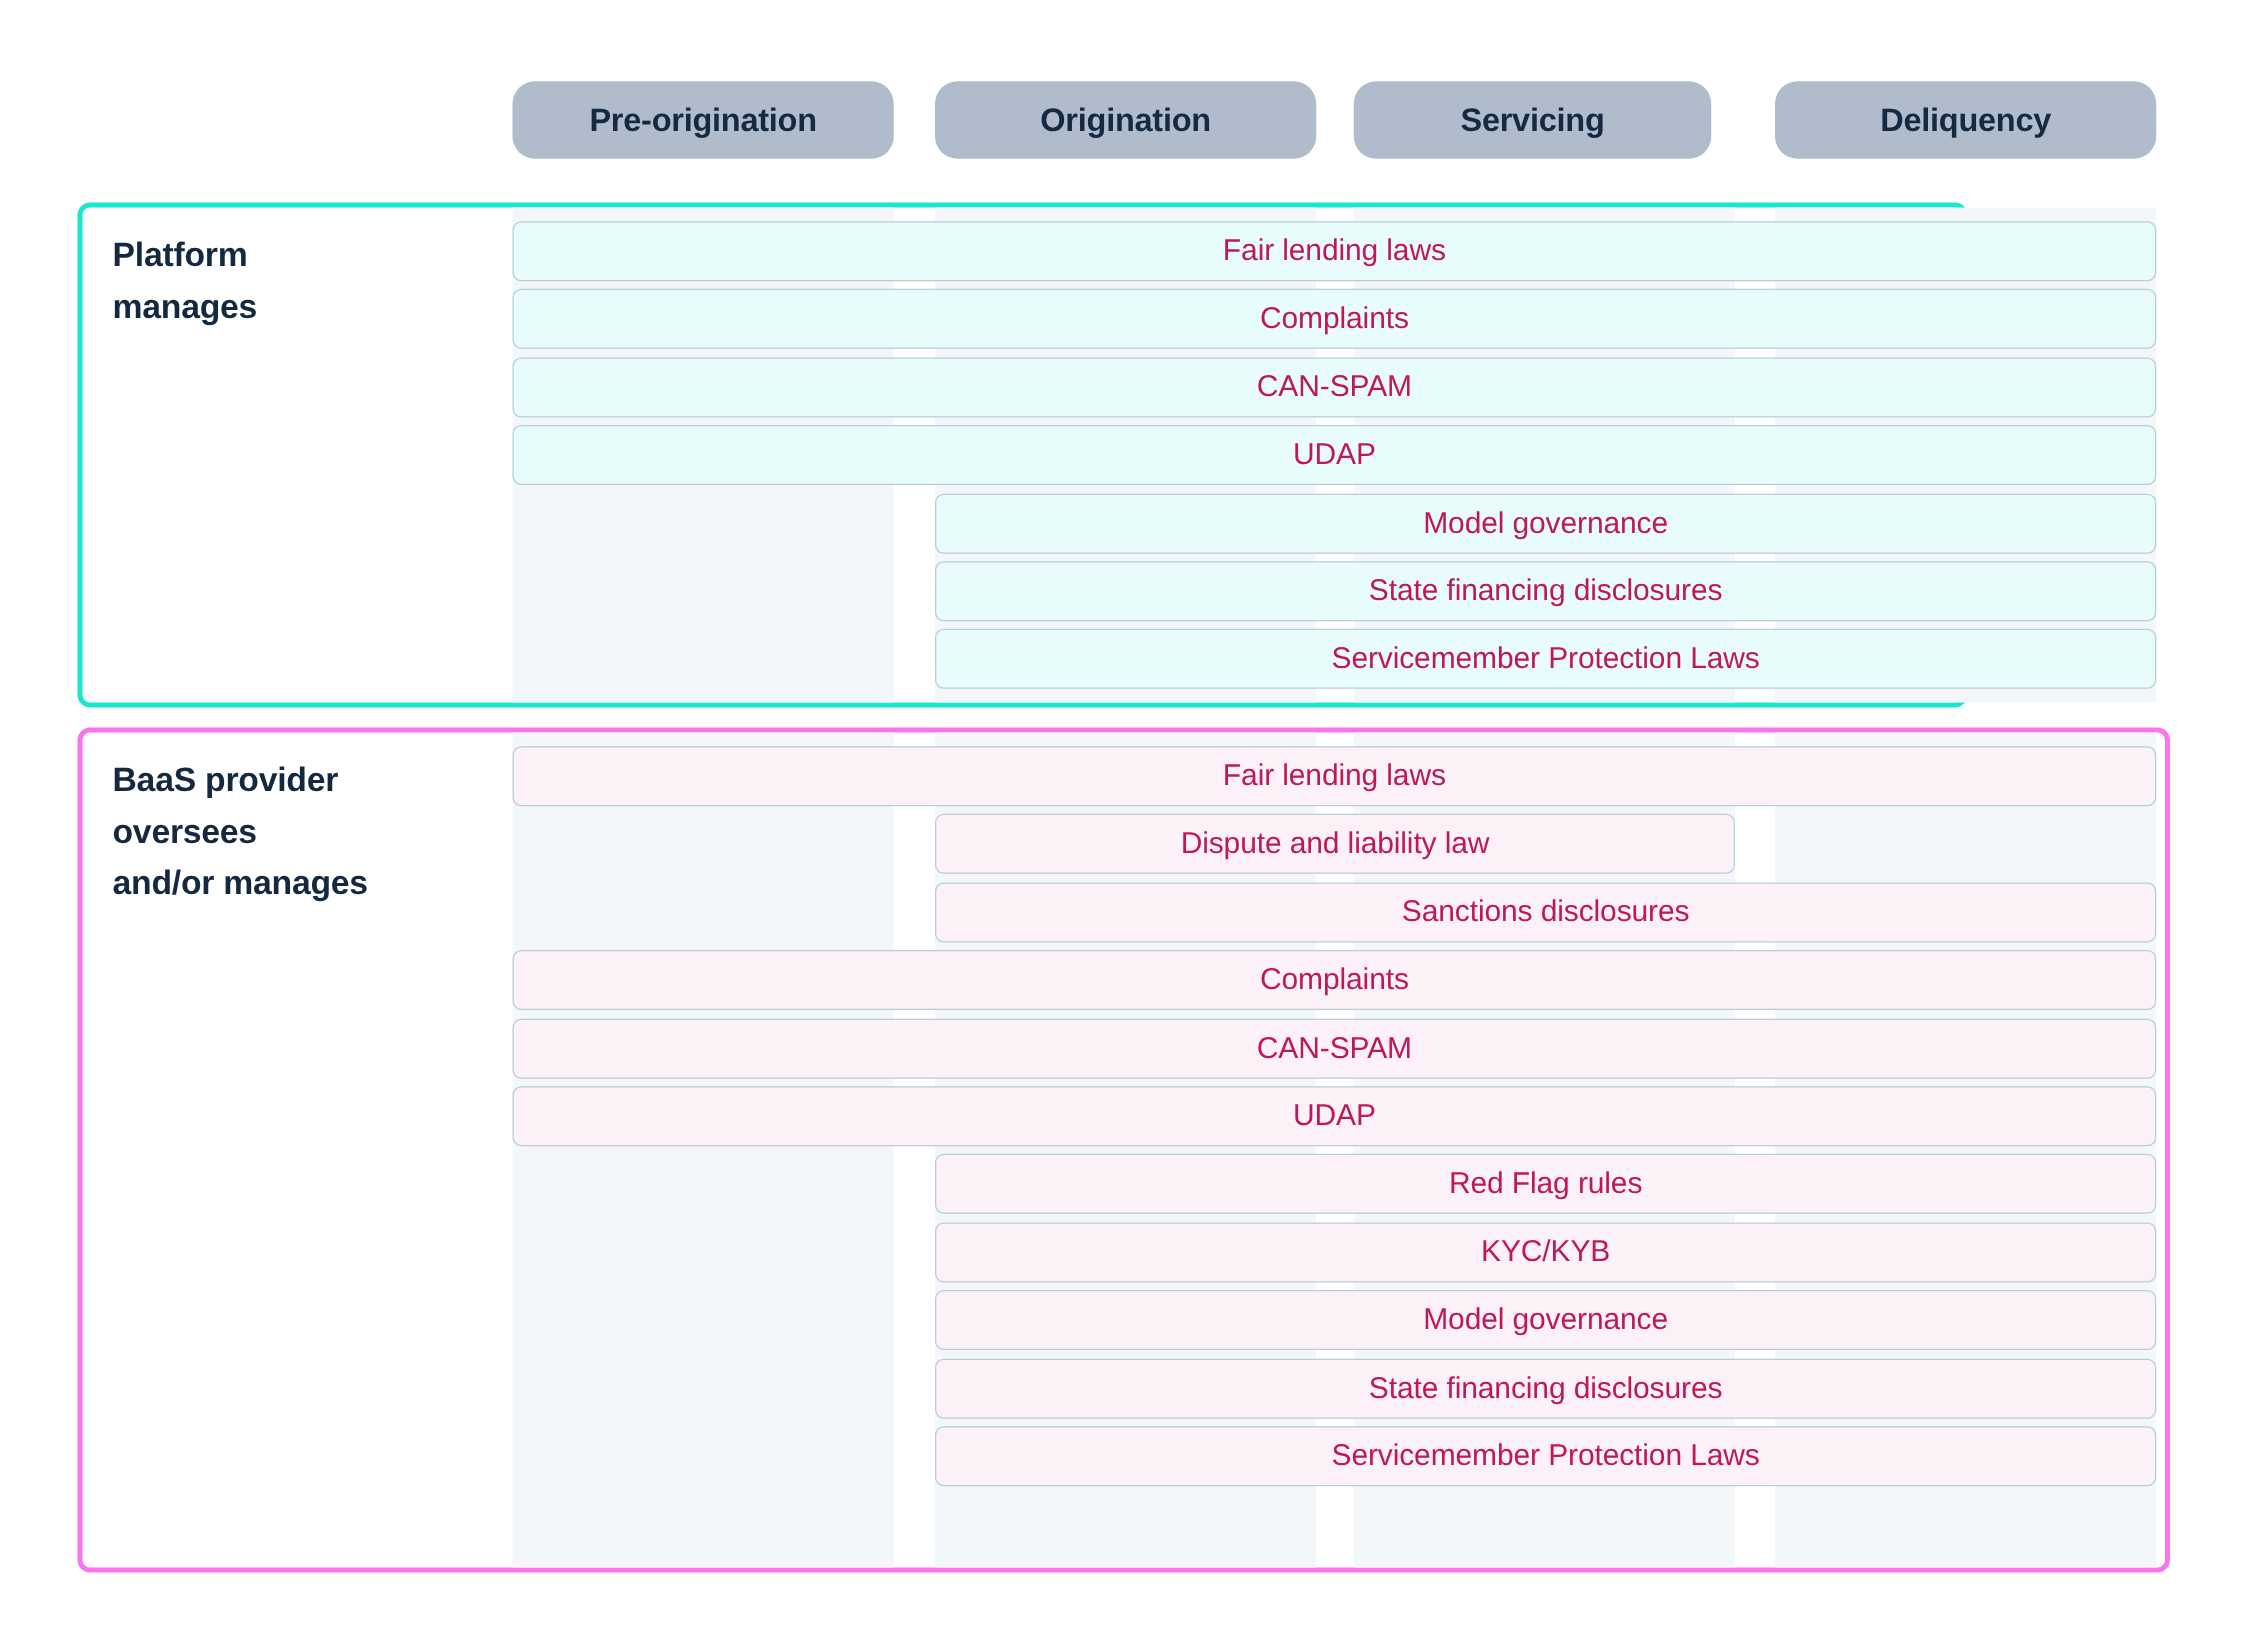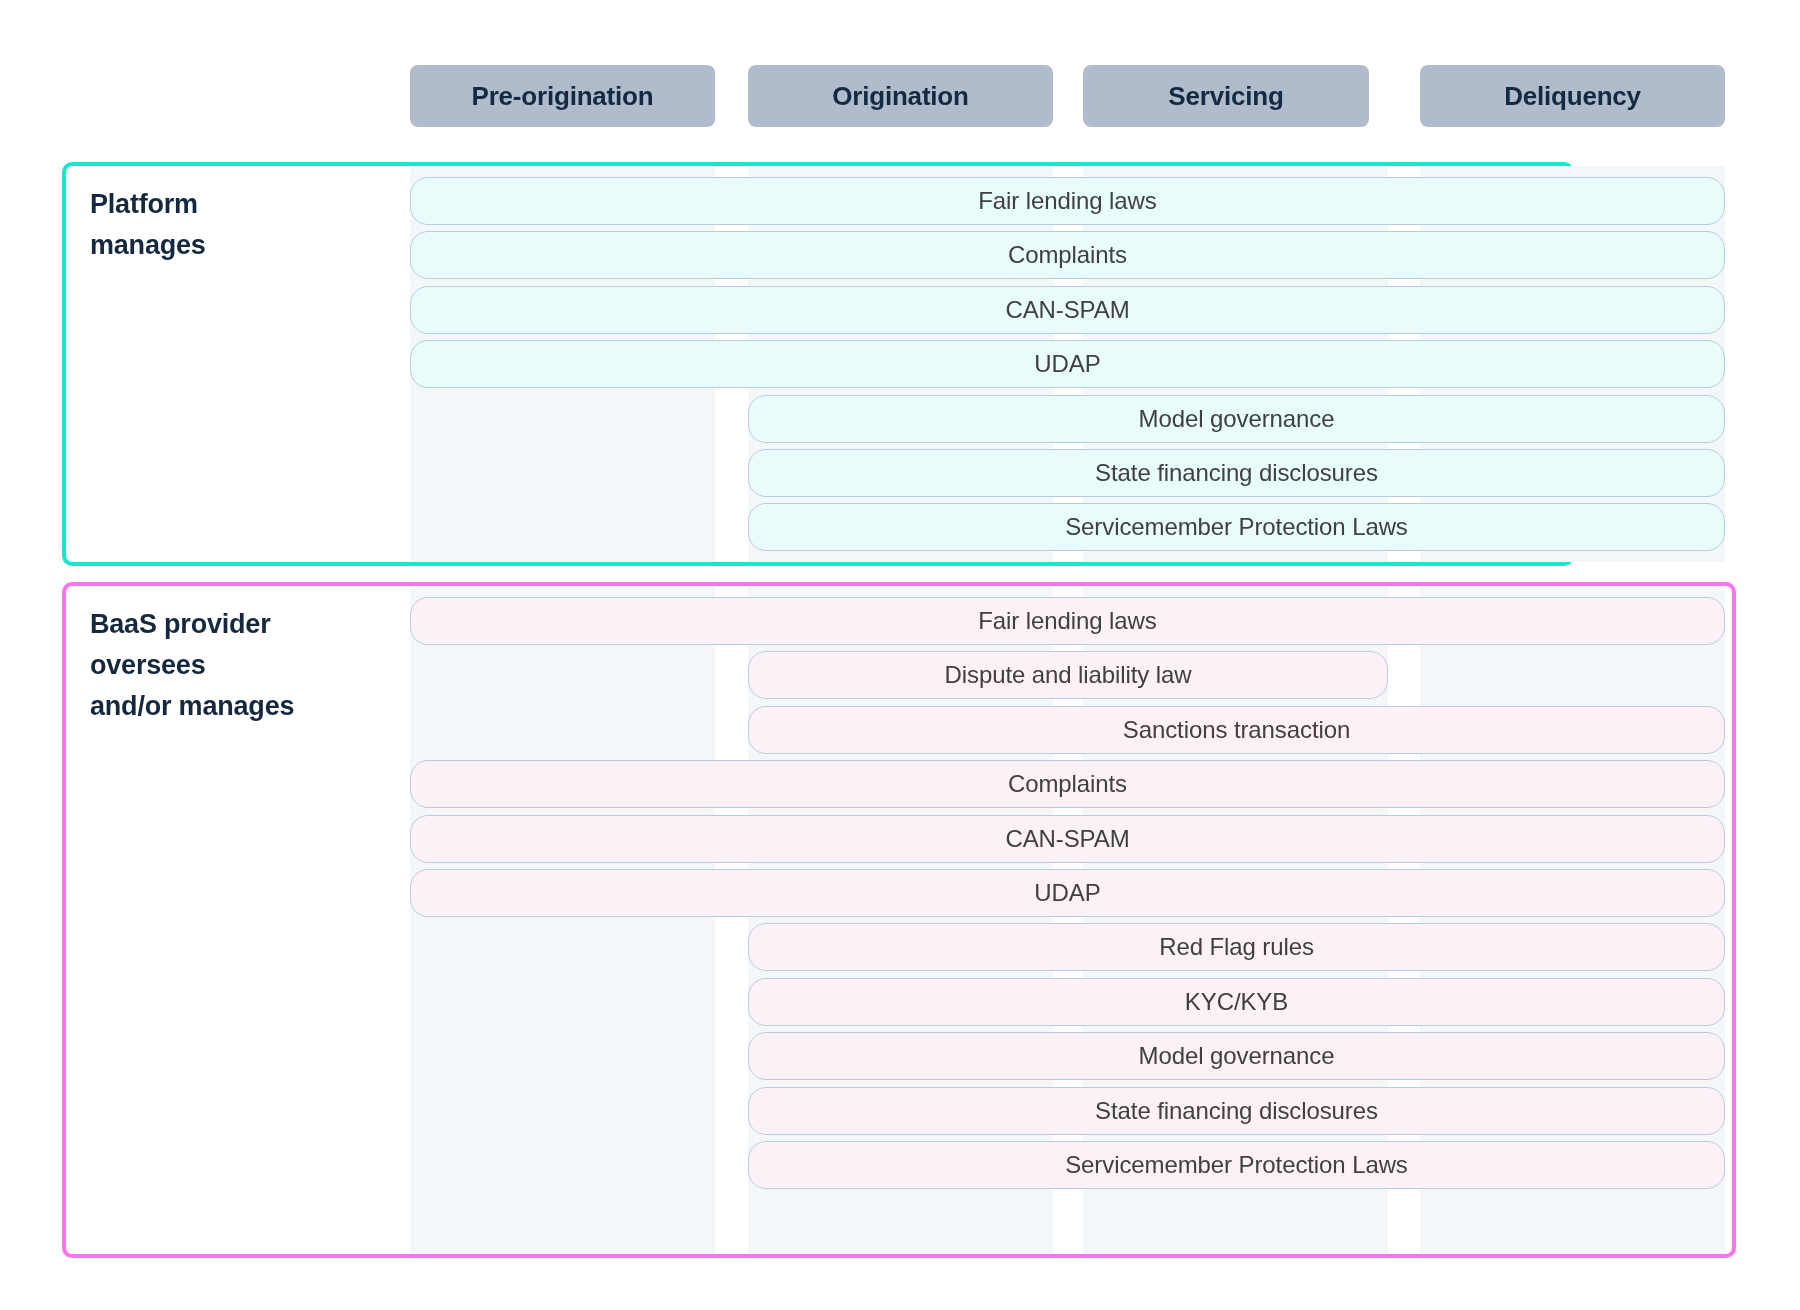--- a/index.html
+++ b/index.html
@@ -9,21 +9,21 @@
     font-family: "Liberation Sans", sans-serif;
     overflow: hidden;
   }
   #canvas { position: relative; width: 1800px; height: 1310px; }
 
   
   .col-header {
     position: absolute;
     height: 62px;
     background: #b0bbcc;
-    border-radius: 8px;
+    border-radius: 18px;
     display: flex; align-items: center; justify-content: center;
     color: #132a42;
     font-weight: bold;
     font-size: 26px;
     letter-spacing: -0.2px;
   }
 
   
   .section {
     position: absolute;
@@ -46,24 +46,24 @@
   .band {
     position: absolute;
     background: #f3f7fa;
   }
 
   
   .pill {
     position: absolute;
     height: 48px;
     border: 1.5px solid #b9ccd9;
-    border-radius: 18px;
+    border-radius: 7px;
     display: flex; align-items: center; justify-content: center;
     font-size: 24px;
-    color: #404040;
+    color: #be185d;
     letter-spacing: -0.1px;
     white-space: nowrap;
     text-align: right;
   }
   .pill.teal { background: #e9fcfc; }
   .pill.pink { background: #fdf1f8; }
 </style>
 </head>
 <body>
 
@@ -97,21 +97,21 @@
           <div>BaaS provider</div>
           <div>oversees</div>
           <div>and/or manages</div>
         </div>
         <div class="band" style="left: 344px; top: 0px; width: 305px; height: 668.4px;"></div>
         <div class="band" style="left: 682px; top: 0px; width: 305px; height: 668.4px;"></div>
         <div class="band" style="left: 1017px; top: 0px; width: 305px; height: 668.4px;"></div>
         <div class="band" style="left: 1354px; top: 0px; width: 305px; height: 668.4px;"></div>
         <div class="pill pink" style="left: 344px; top: 11px; width: 1315px;">Fair lending laws</div>
         <div class="pill pink" style="left: 682px; top: 65.4px; width: 640px;">Dispute and liability law</div>
-        <div class="pill pink" style="left: 682px; top: 119.8px; width: 977px;">Sanctions transaction</div>
+        <div class="pill pink" style="left: 682px; top: 119.8px; width: 977px;">Sanctions disclosures</div>
         <div class="pill pink" style="left: 344px; top: 174.2px; width: 1315px;">Complaints</div>
         <div class="pill pink" style="left: 344px; top: 228.6px; width: 1315px;">CAN-SPAM</div>
         <div class="pill pink" style="left: 344px; top: 283px; width: 1315px;">UDAP</div>
         <div class="pill pink" style="left: 682px; top: 337.4px; width: 977px;">Red Flag rules</div>
         <div class="pill pink" style="left: 682px; top: 391.8px; width: 977px;">KYC/KYB</div>
         <div class="pill pink" style="left: 682px; top: 446.2px; width: 977px;">Model governance</div>
         <div class="pill pink" style="left: 682px; top: 500.6px; width: 977px;">State financing disclosures</div>
         <div class="pill pink" style="left: 682px; top: 555px; width: 977px;">Servicemember Protection Laws</div>
       </div>
     </div>

